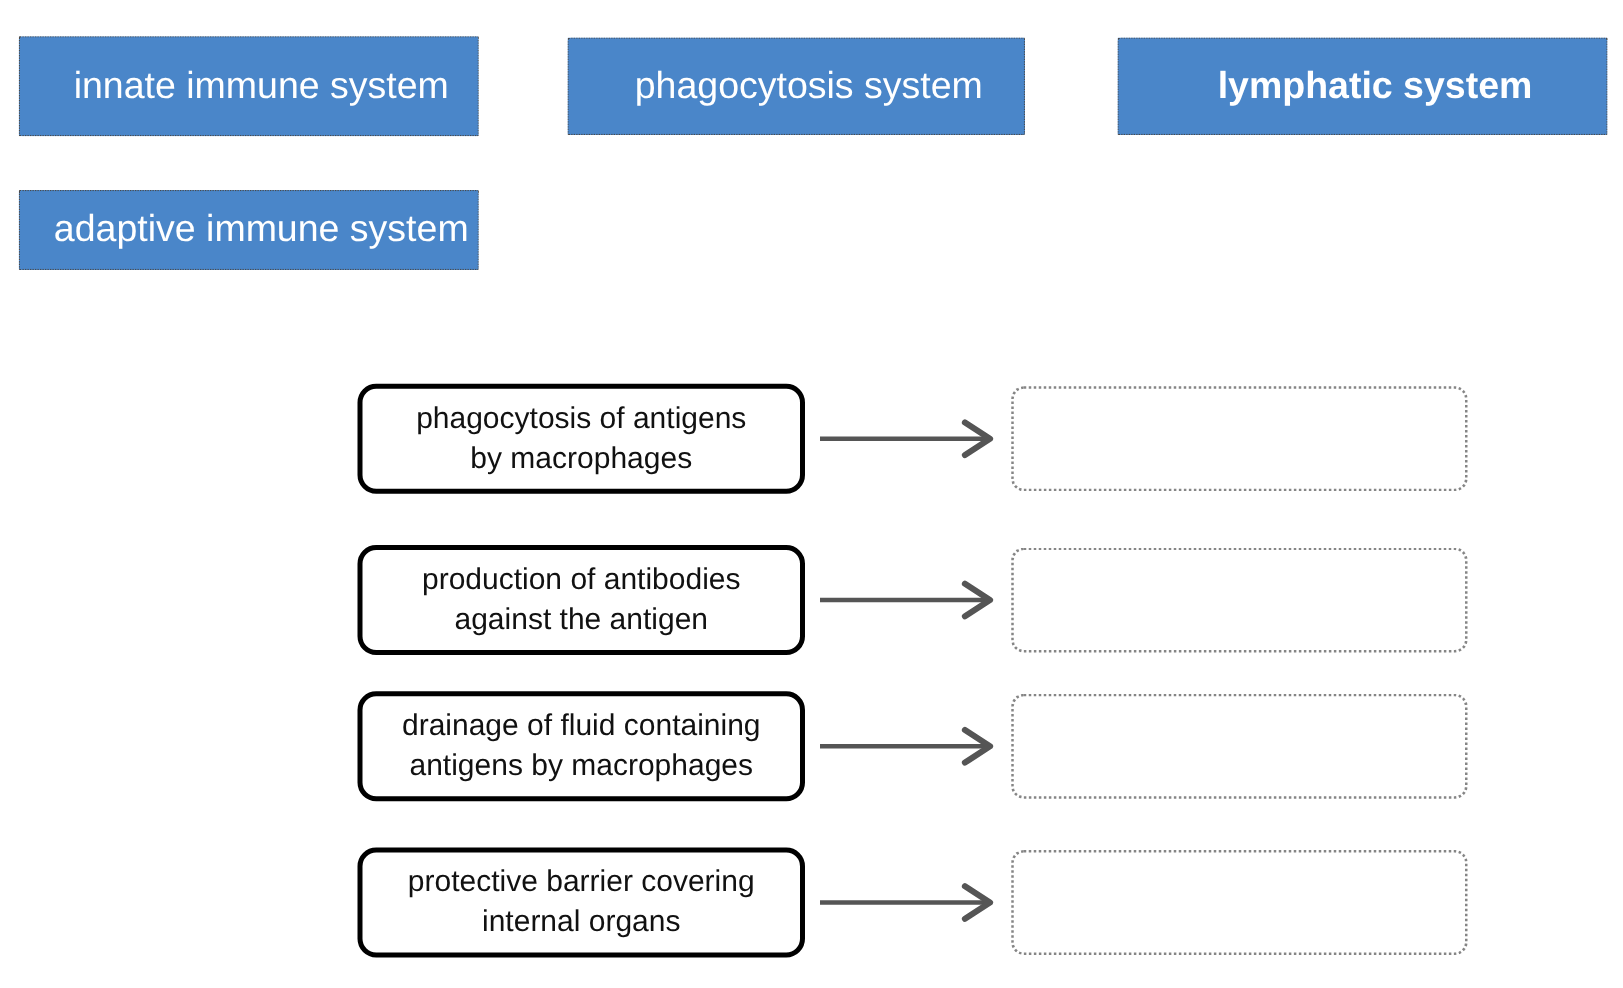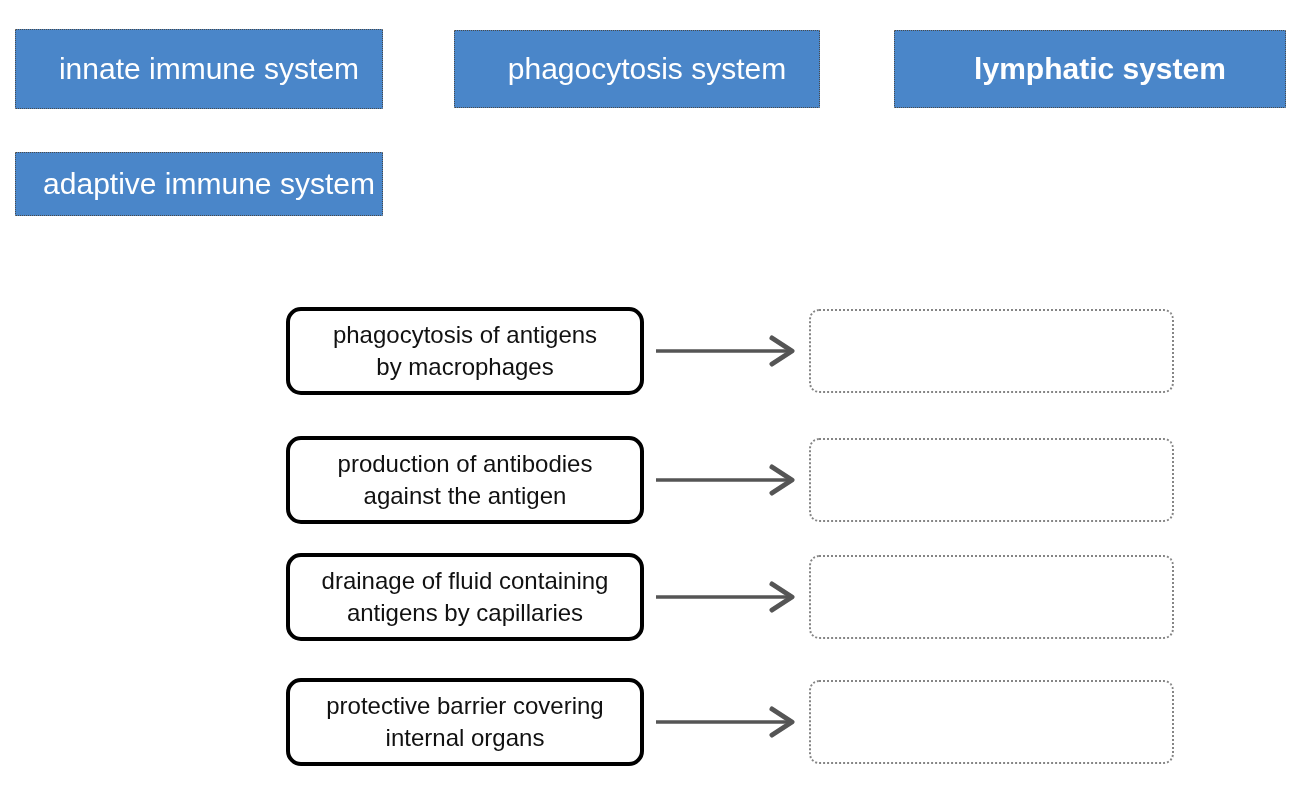--- a/index.html
+++ b/index.html
@@ -127,21 +127,21 @@
     <svg class="arrow" width="150" height="36" viewBox="0 0 150 36">
       <line x1="2" y1="18" x2="134" y2="18" stroke="#555555" stroke-width="3.5"></line>
       <path d="M118 5 L138 18 L118 31" fill="none" stroke="#555555" stroke-width="5" stroke-linecap="round" stroke-linejoin="round"></path>
     </svg>
     <div class="drop-zone"></div>
   </div>
 
   <div class="match-row row-3">
     <div class="desc-box">
       <div class="desc-text">drainage of fluid containing
-antigens by capillaries</div>
+antigens by macrophages</div>
     </div>
     <svg class="arrow" width="150" height="36" viewBox="0 0 150 36">
       <line x1="2" y1="18" x2="134" y2="18" stroke="#555555" stroke-width="3.5"></line>
       <path d="M118 5 L138 18 L118 31" fill="none" stroke="#555555" stroke-width="5" stroke-linecap="round" stroke-linejoin="round"></path>
     </svg>
     <div class="drop-zone"></div>
   </div>
 
   <div class="match-row row-4">
     <div class="desc-box">

